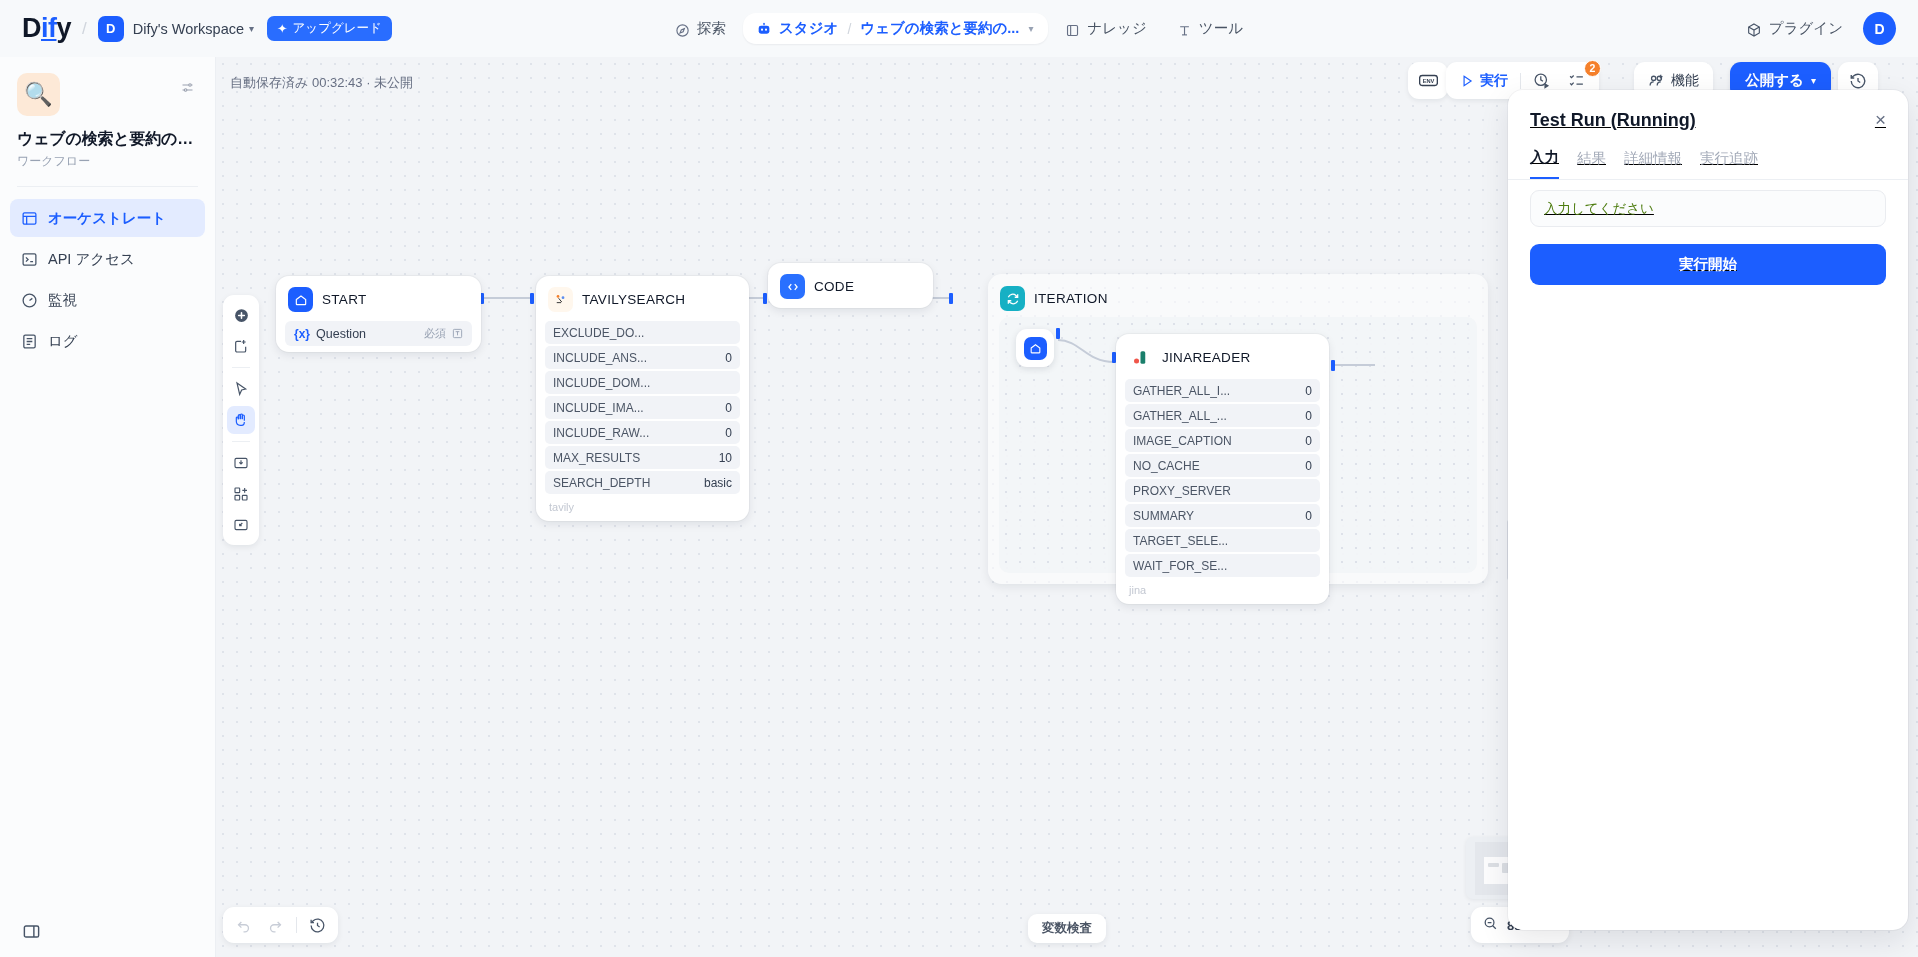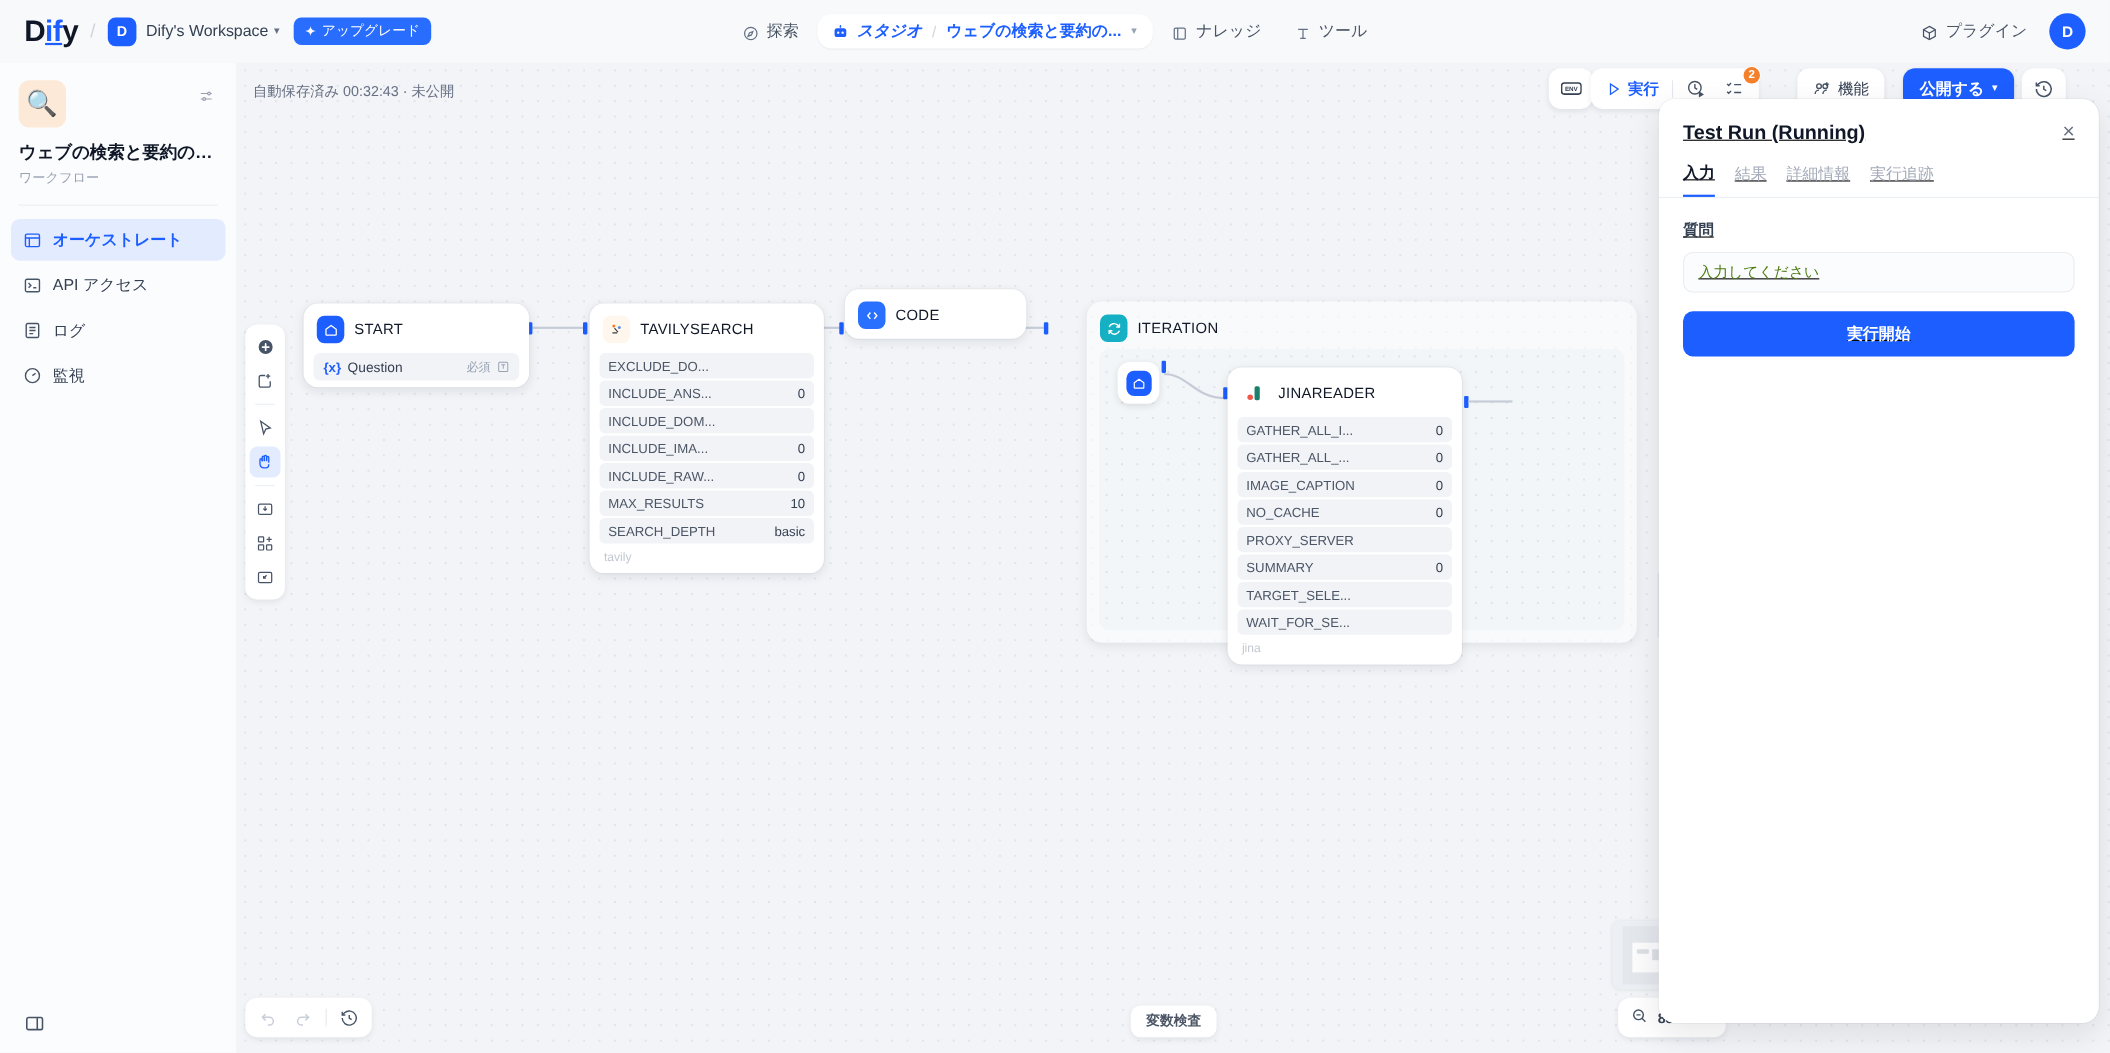--- a/index.html
+++ b/index.html
@@ -39,21 +39,21 @@
   .nav-item {
     display: flex; align-items: flex-end; gap: 7px; padding: 7px 13px;
     font-size: 14.5px; color: #495464; border-radius: 10px; font-weight: 500;
   }
   .nav-pill {
     background: #fff; border-radius: 13px; padding: 6px 15px 6px 13px;
     display: flex; align-items: center; gap: 9px;
     box-shadow: 0 1px 2px rgba(16,24,40,.06);
   }
   .nav-pill .studio { color: #1c5eff; font-weight: 700; font-size: 14.5px;
-    display: flex; align-items: center; gap: 7px; font-style: italic; }
+    display: flex; align-items: center; gap: 7px; }
   .nav-pill .slash { color: #d0d5dd; font-size: 14px; }
   .nav-pill .flow { color: #1c5eff; font-weight: 700; font-size: 14.5px; }
   .nav-pill .dd { color: #98a2b3; font-size: 10px; }
 
   .hdr-right {
     position: absolute; right: 22px; display: flex; align-items: center; gap: 16px;
   }
   .avatar {
     width: 33px; height: 33px; border-radius: 50%; background: #1c5eff;
     color: #fff; font-size: 14px; font-weight: 600;
@@ -339,31 +339,31 @@
     </div>
     <div class="nav-row">
       <svg width="17" height="17" viewBox="0 0 24 24" fill="none" stroke="#475467" stroke-width="1.8">
           <rect x="3" y="4" width="18" height="16" rx="2"></rect>
           <path d="M7 9l3 3-3 3M13 15h4"></path>
         </svg>
       <span>API アクセス</span>
     </div>
     <div class="nav-row">
       <svg width="17" height="17" viewBox="0 0 24 24" fill="none" stroke="#475467" stroke-width="1.8">
+          <circle cx="12" cy="12" r="9"></circle>
+          <path d="M12 12l4-3"></path>
+        </svg>
+      <span>監視</span>
+    </div>
+    <div class="nav-row">
+      <svg width="17" height="17" viewBox="0 0 24 24" fill="none" stroke="#475467" stroke-width="1.8">
           <rect x="4" y="3" width="16" height="18" rx="2"></rect>
           <path d="M8 8h8M8 12h8M8 16h5"></path>
         </svg>
       <span>ログ</span>
-    </div>
-    <div class="nav-row">
-      <svg width="17" height="17" viewBox="0 0 24 24" fill="none" stroke="#475467" stroke-width="1.8">
-          <circle cx="12" cy="12" r="9"></circle>
-          <path d="M12 12l4-3"></path>
-        </svg>
-      <span>監視</span>
     </div>
   </div>
   <div class="sb-bottom">
     <svg width="19" height="19" viewBox="0 0 24 24" fill="none" stroke="#475467" stroke-width="1.8">
         <rect x="3" y="5" width="18" height="14" rx="2"></rect>
         <path d="M15 5v14"></path>
       </svg>
   </div>
 </div>
 
@@ -692,16 +692,15 @@
   <div class="panel-head">
     <div class="panel-title">Test Run (Running)</div>
     <div class="panel-close">×</div>
   </div>
   <div class="tabs">
     <div class="tab active">入力</div>
     <div class="tab">結果</div>
     <div class="tab">詳細情報</div>
     <div class="tab">実行追跡</div>
   </div>
-  <div class="field-label">質問</div>
   <div class="field-input">入力してください</div>
   <div class="run-btn">実行開始</div>
 </div>
 
 </body></html>

